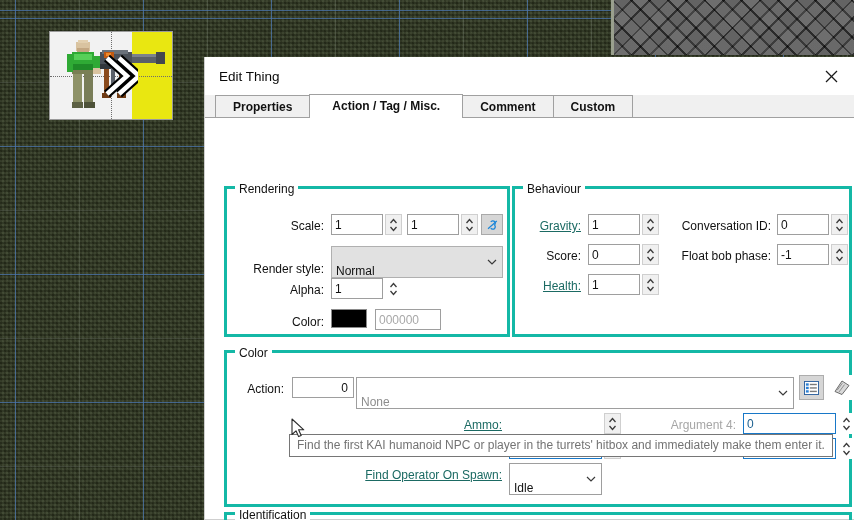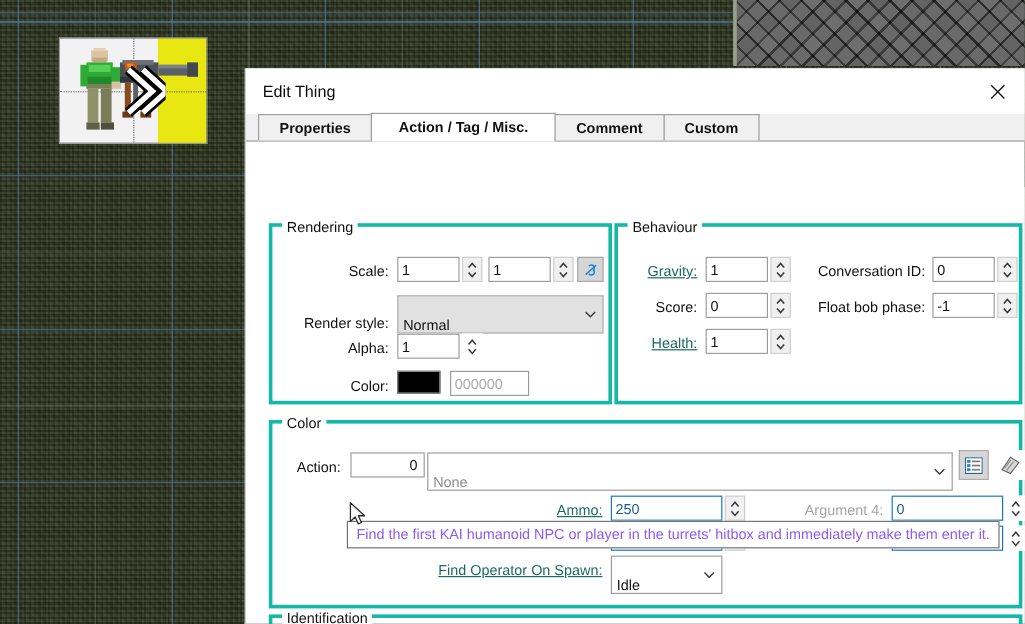--- a/index.html
+++ b/index.html
@@ -271,21 +271,21 @@
   
   .tooltip {
     position: absolute;
     left: 289px; top: 434px;
     height: 23px;
     padding: 0 7px;
     background: #ffffff;
     border: 1px solid #767676;
     font-size: 12px;
     line-height: 21px;
-    color: #8b5cf6;
+    color: #737373;
     white-space: nowrap;
     z-index: 50;
     box-sizing: border-box;
   }
 
   
   .cursor {
     position: absolute;
     left: 291px; top: 418px;
     z-index: 60;
@@ -505,21 +505,20 @@
         </div>
         <div class="btn" style="left:602px; top:22px; width:25px; height:25px; background:#ffffff; border-color:#ffffff;">
           <svg width="18" height="17" viewBox="0 0 18 17">
             <path d="M2 12.5 L9 2 L16 6.5 L9 15.5 Z" fill="#d9d9d9" stroke="#6b6b6b" stroke-width="1"></path>
             <path d="M4.2 11.2 L9.4 4.2" fill="none" stroke="#8f8f8f" stroke-width="1"></path>
             <path d="M6 13 L11.5 5.6" fill="none" stroke="#8f8f8f" stroke-width="1"></path>
           </svg>
         </div>
 
         <div class="lbl link" style="left:120px; top:65px; width:155px;">Ammo:</div>
-        <input class="tb blue" style="left: 282px; top: 60px; width: 93px;" value="250">
         <div class="spin" style="left:377px; top:60px;">
           <svg width="9" height="16" viewBox="0 0 9 16">
               <polyline points="1.5,6 4.5,2.5 7.5,6" fill="none" stroke="#3b3b3b" stroke-width="1.3"></polyline>
               <polyline points="1.5,10 4.5,13.5 7.5,10" fill="none" stroke="#3b3b3b" stroke-width="1.3"></polyline>
             </svg>
         </div>
 
         <div class="lbl link" style="left:120px; top:90px; width:155px;">NPC Idle Time:</div>
         <input class="tb blue" style="left: 282px; top: 85px; width: 93px;" value="700">
         <div class="spin" style="left:377px; top:85px;">

